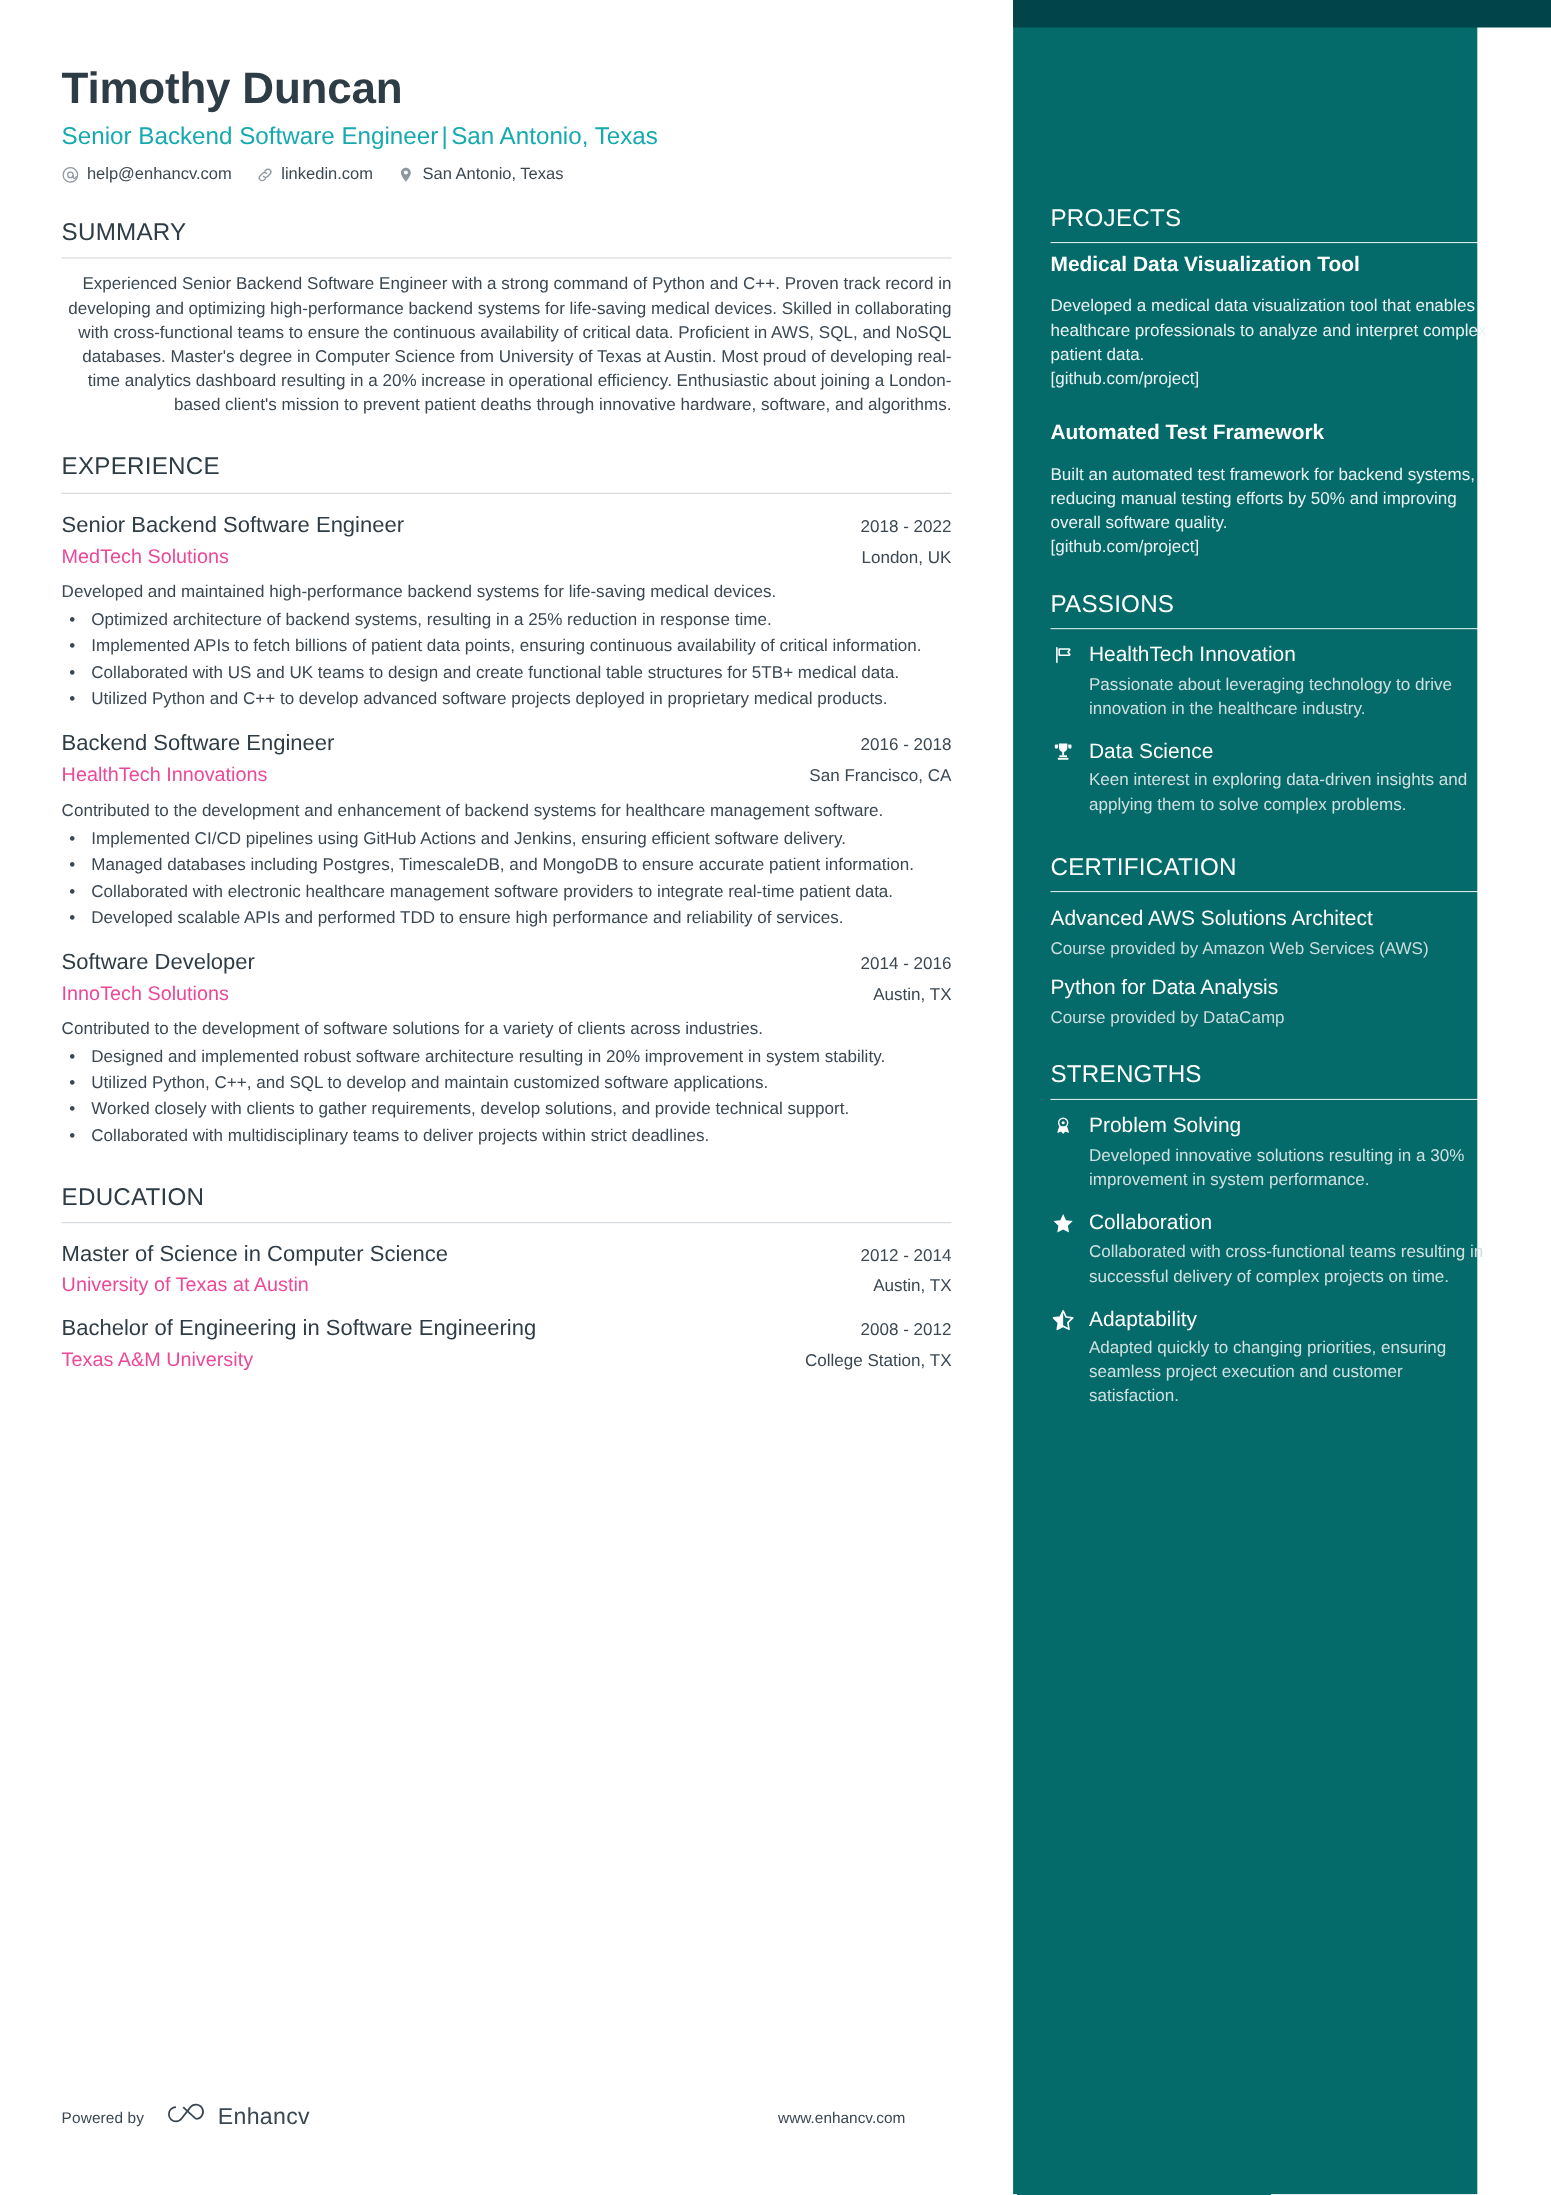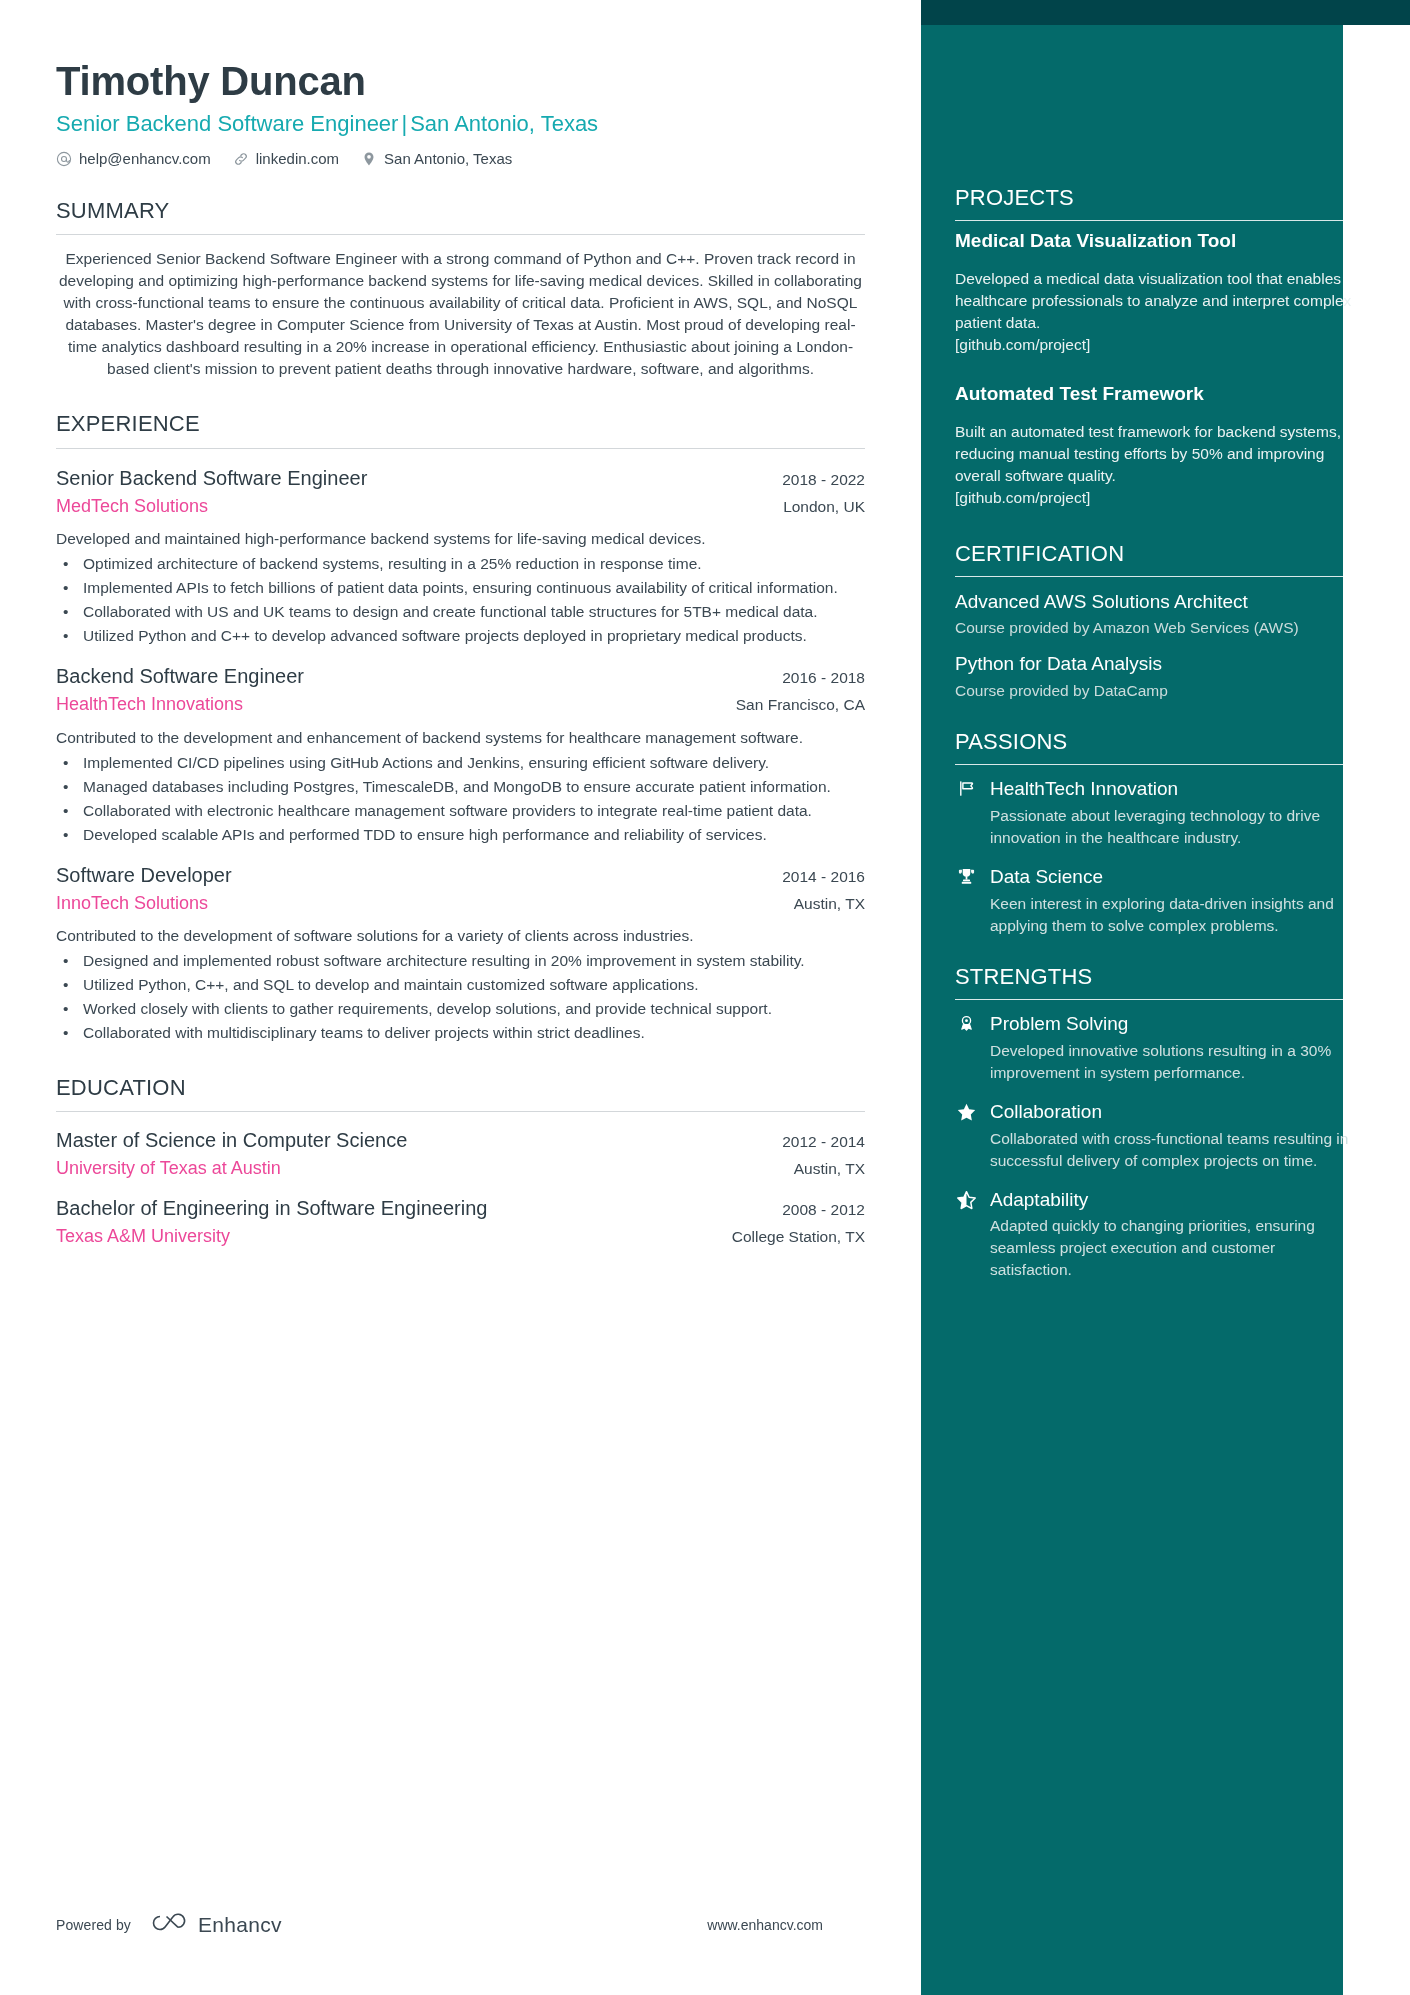--- a/index.html
+++ b/index.html
@@ -93,21 +93,21 @@
     background: #d3d7da;
     width: 100%;
   }
 
   
   .summary-text {
     margin-top: 13px;
     font-size: 15.5px;
     line-height: 1.42;
     color: #3b4852;
-    text-align: center;
+    text-align: right;
   }
 
   
   .entry { margin-top: 17px; }
   .entry:first-of-type { margin-top: 15px; }
   .entry-head {
     display: flex;
     align-items: baseline;
     justify-content: space-between;
     gap: 16px;
@@ -437,35 +437,20 @@
         <div class="s-proj">
           <div class="s-item-title-bold">Medical Data Visualization Tool</div>
           <div class="s-item-body" style="white-space:pre-line">Developed a medical data visualization tool that enables healthcare professionals to analyze and interpret complex patient data.
 [github.com/project]</div>
         </div>
 
         <div class="s-proj">
           <div class="s-item-title-bold">Automated Test Framework</div>
           <div class="s-item-body" style="white-space:pre-line">Built an automated test framework for backend systems, reducing manual testing efforts by 50% and improving overall software quality.
 [github.com/project]</div>
-        </div>
-      </div>
-
-      <div class="s-sec" style="margin-top:33px">
-        <div class="s-sec-title">CERTIFICATION</div>
-        <div class="s-rule"></div>
-
-        <div class="s-cert">
-          <div class="s-item-title">Advanced AWS Solutions Architect</div>
-          <div class="s-item-sub">Course provided by Amazon Web Services (AWS)</div>
-        </div>
-
-        <div class="s-cert">
-          <div class="s-item-title">Python for Data Analysis</div>
-          <div class="s-item-sub">Course provided by DataCamp</div>
         </div>
       </div>
 
       <div class="s-sec" style="margin-top:28px">
         <div class="s-sec-title">PASSIONS</div>
         <div class="s-rule"></div>
 
         <div>
           <div class="s-icon-row">
             <span class="s-icon">
@@ -490,20 +475,35 @@
                 <rect x="6.3" y="13.2" width="7.4" height="1.8" rx="0.5"></rect>
                 <rect x="5" y="15.6" width="10" height="2" rx="0.6"></rect>
               </svg>
             </span>
             <span class="s-icon-label">Data Science</span>
           </div>
           <div class="s-icon-desc">Keen interest in exploring data-driven insights and applying them to solve complex problems.</div>
         </div>
       </div>
 
+      <div class="s-sec" style="margin-top:33px">
+        <div class="s-sec-title">CERTIFICATION</div>
+        <div class="s-rule"></div>
+
+        <div class="s-cert">
+          <div class="s-item-title">Advanced AWS Solutions Architect</div>
+          <div class="s-item-sub">Course provided by Amazon Web Services (AWS)</div>
+        </div>
+
+        <div class="s-cert">
+          <div class="s-item-title">Python for Data Analysis</div>
+          <div class="s-item-sub">Course provided by DataCamp</div>
+        </div>
+      </div>
+
       <div class="s-sec" style="margin-top:28px">
         <div class="s-sec-title">STRENGTHS</div>
         <div class="s-rule"></div>
 
         <div>
           <div class="s-icon-row">
             <span class="s-icon">
               <svg width="19" height="19" viewBox="0 0 20 20" fill="none" stroke="#ffffff" stroke-width="1.4" stroke-linejoin="round">
                 <circle cx="10" cy="7" r="4.3"></circle>
                 <circle cx="10" cy="7" r="1.5" fill="#ffffff" stroke="none"></circle>

